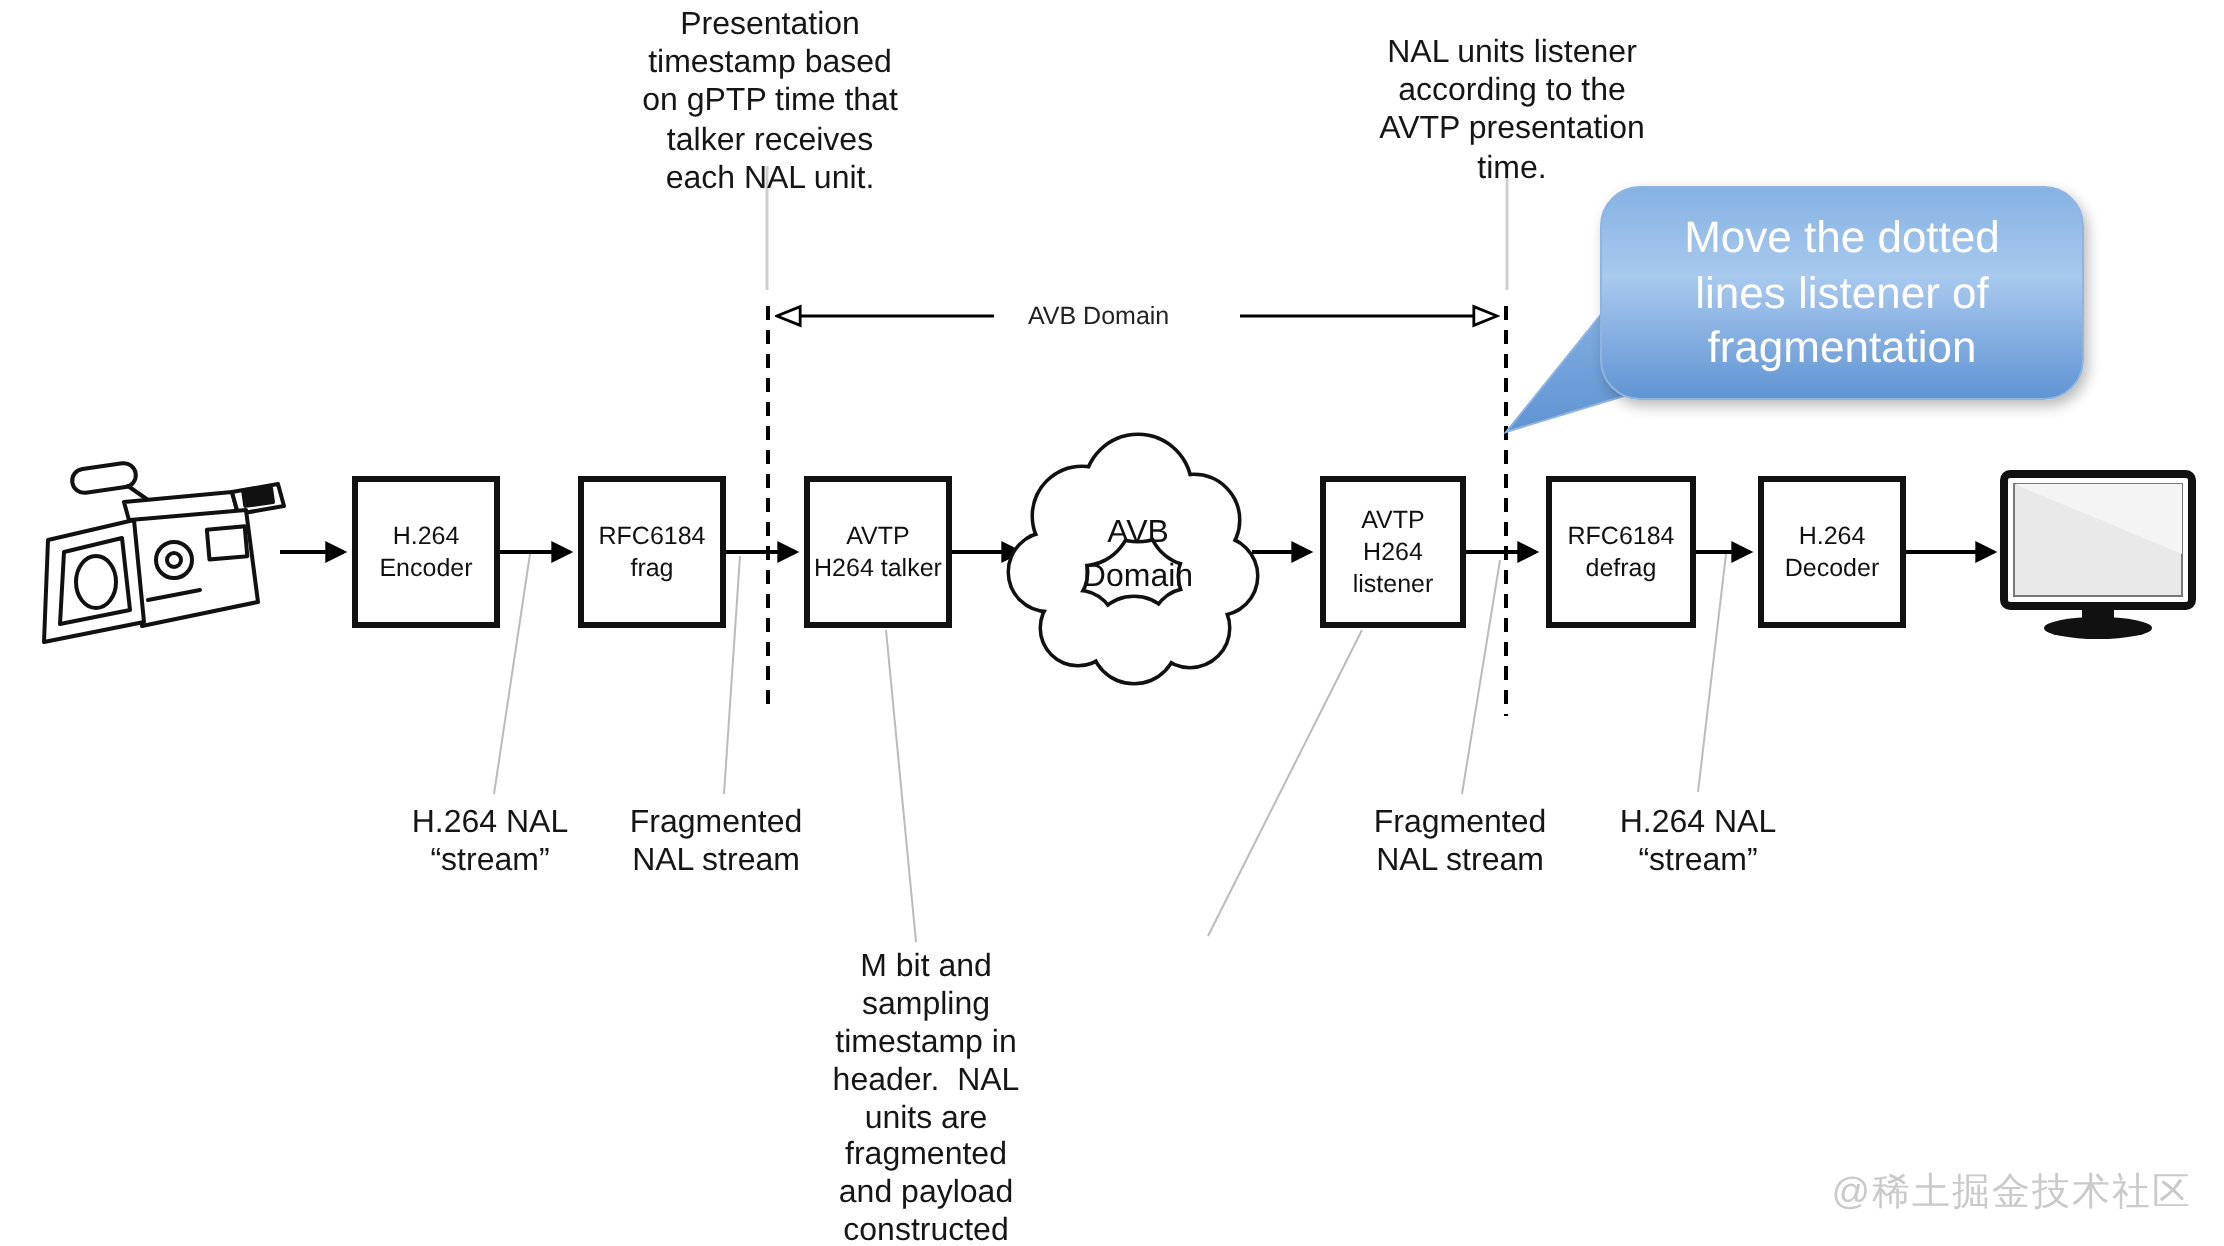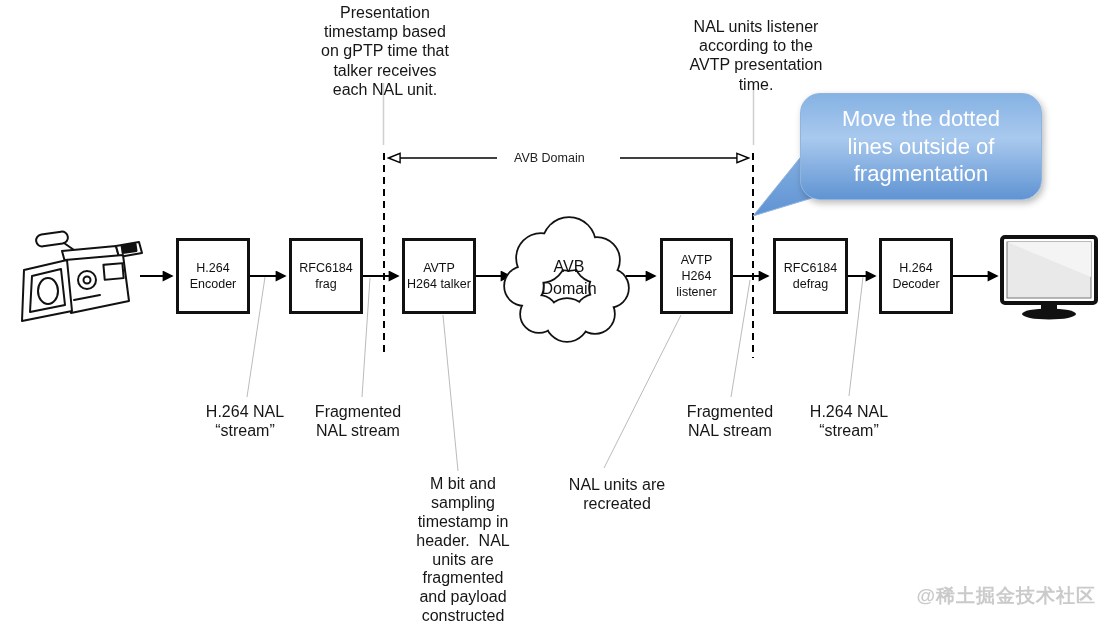--- a/index.html
+++ b/index.html
@@ -30,21 +30,20 @@
     border-radius:20px;
     background:linear-gradient(180deg,#85b2e3 0%,#a9c9ee 42%,#6094d3 100%);
     border:1px solid #8fb4e0;
     box-shadow:2px 3px 7px rgba(0,0,0,0.28);
     display:flex;align-items:center;justify-content:center;text-align:center;
     color:#ffffff;font-size:22px;line-height:1.25;white-space:pre;
   }
   .watermark{
     position:absolute;right:16px;top:583px;font-size:19px;color:#cacaca;
     letter-spacing:1px;
-    font-weight:bold;
   }
 </style>
 </head>
 <body>
 
 <div id="stage">
 
   <svg id="diagram-svg" viewBox="0 0 1112 623" xmlns="http://www.w3.org/2000/svg">
     <defs>
       <marker id="mSolid" viewBox="0 0 10 10" refX="8.5" refY="5" markerUnits="userSpaceOnUse" markerWidth="13" markerHeight="11" orient="auto">
@@ -150,21 +149,21 @@
 talker receives
 each NAL unit.</div>
   <div class="ann" style="left:675px;top:17px;width:162px;">NAL units listener
 according to the
 AVTP presentation
 time.</div>
 
   <div class="domain-label">AVB Domain</div>
 
   <div class="callout">Move the dotted
-lines outside of
+lines listener of
 fragmentation</div>
 
   <div class="box" style="left:176px;top:238px;width:74px;height:76px;">H.264
 Encoder</div>
   <div class="box" style="left:289px;top:238px;width:74px;height:76px;">RFC6184
 frag</div>
   <div class="box" style="left:402px;top:238px;width:74px;height:76px;">AVTP
 H264 talker</div>
   <div class="cloud-label" style="left:527px;top:256px;width:84px;">AVB
 Domain</div>
@@ -183,22 +182,20 @@
   <div class="ann" style="left:398px;top:475px;width:130px;line-height:1.18;">M bit and
 sampling
 timestamp in
 header.  NAL
 units are
 fragmented
 and payload
 constructed
 according to
 RFC 4765.</div>
-  <div class="ann" style="left:552px;top:475px;width:130px;">NAL units are
-recreated</div>
   <div class="ann" style="left:670px;top:402px;width:120px;">Fragmented
 NAL stream</div>
   <div class="ann" style="left:789px;top:402px;width:120px;">H.264 NAL
 “stream”</div>
 
   <div class="watermark">@稀土掘金技术社区</div>
 
 </div>
 
 </body></html>

